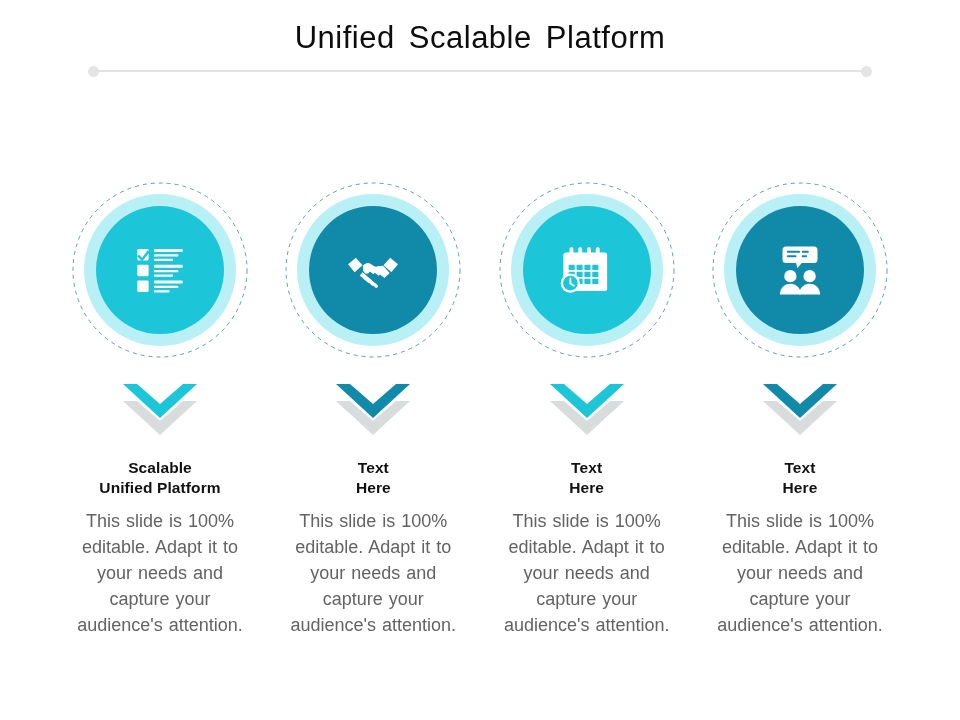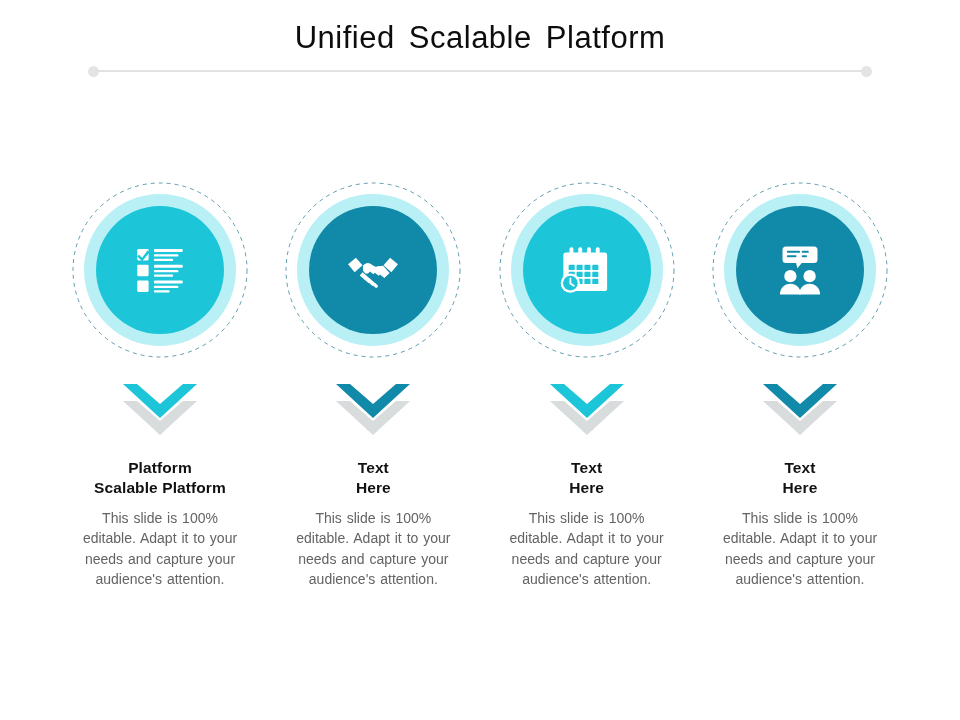--- a/index.html
+++ b/index.html
@@ -107,21 +107,21 @@
   }
   .heading {
     font-size:15.5px;
     font-weight:bold;
     color:#111;
     line-height:1.32;
     letter-spacing:.1px;
   }
   .body-copy {
     margin-top:9px;
-    font-size:14px;
+    font-size:18px;
     color:#636363;
     line-height:1.45;
     padding:0 14px;
     word-spacing:1px;
   }
 </style>
 </head>
 <body>
 
 <div class="slide-title">Unified  Scalable  Platform</div>
@@ -171,22 +171,22 @@
       </div>
       <div class="chevron">
         <svg viewBox="0 0 74 36" xmlns="http://www.w3.org/2000/svg">
     <path d="M0 0 L14 0 L37 20 L60 0 L74 0 L37 34 Z" fill="#1CC5D8"></path>
   </svg>
       </div>
     </div>
 
     <div class="text-block">
       <div class="heading">
-        <span>Platform</span><br>
-        <span>Scalable Platform</span>
+        <span>Scalable</span><br>
+        <span>Unified Platform</span>
       </div>
       <div class="body-copy">This slide is 100% editable. Adapt it to your needs and capture your audience's attention.</div>
     </div>
   </div>
     <div class="column">
     <div class="circle-stack">
       <div class="ring-dashed">
         <svg viewBox="0 0 180 180" xmlns="http://www.w3.org/2000/svg">
     <circle cx="90" cy="90" r="87" fill="none" stroke="#2E7E96" stroke-width="1" stroke-dasharray="4 4" opacity="0.75"></circle>
   </svg>

